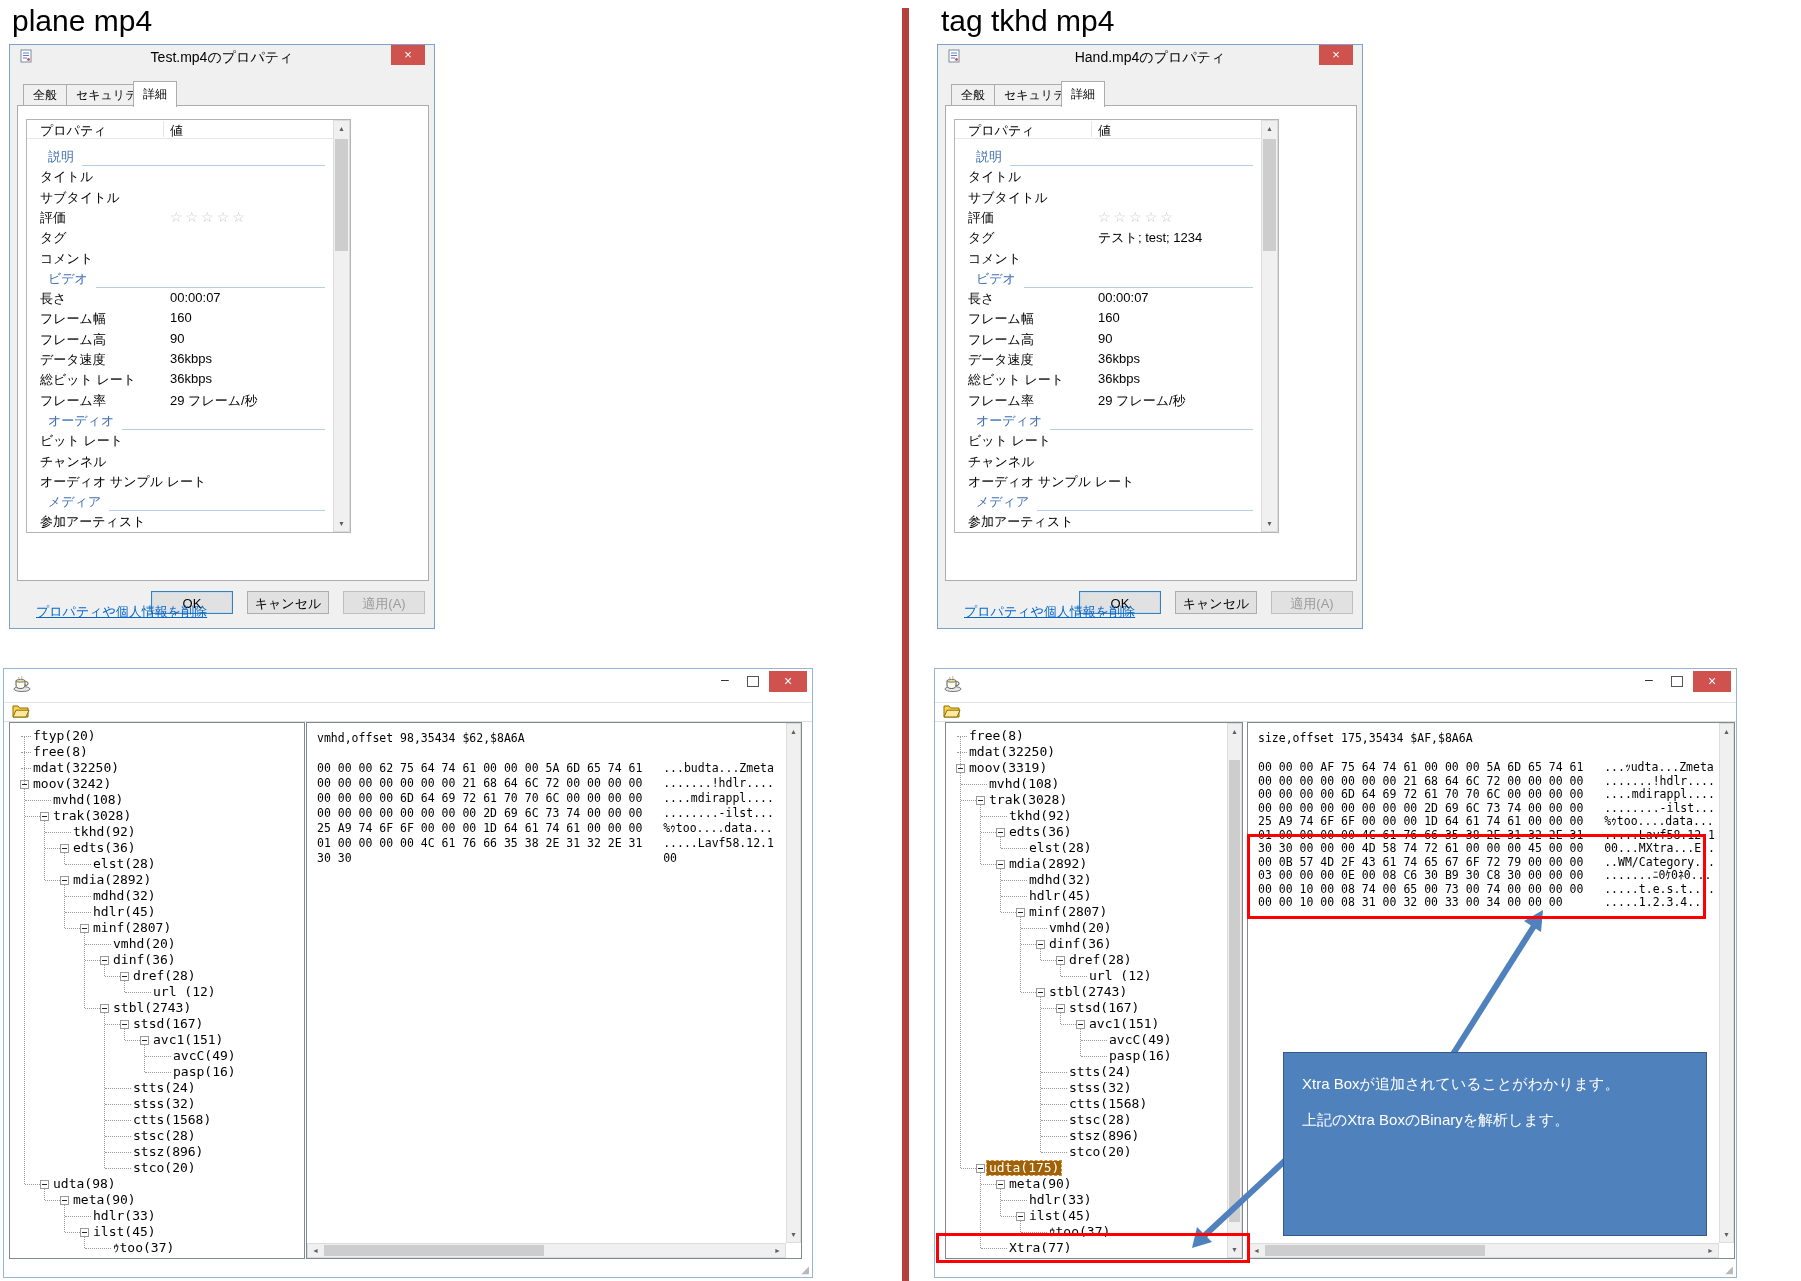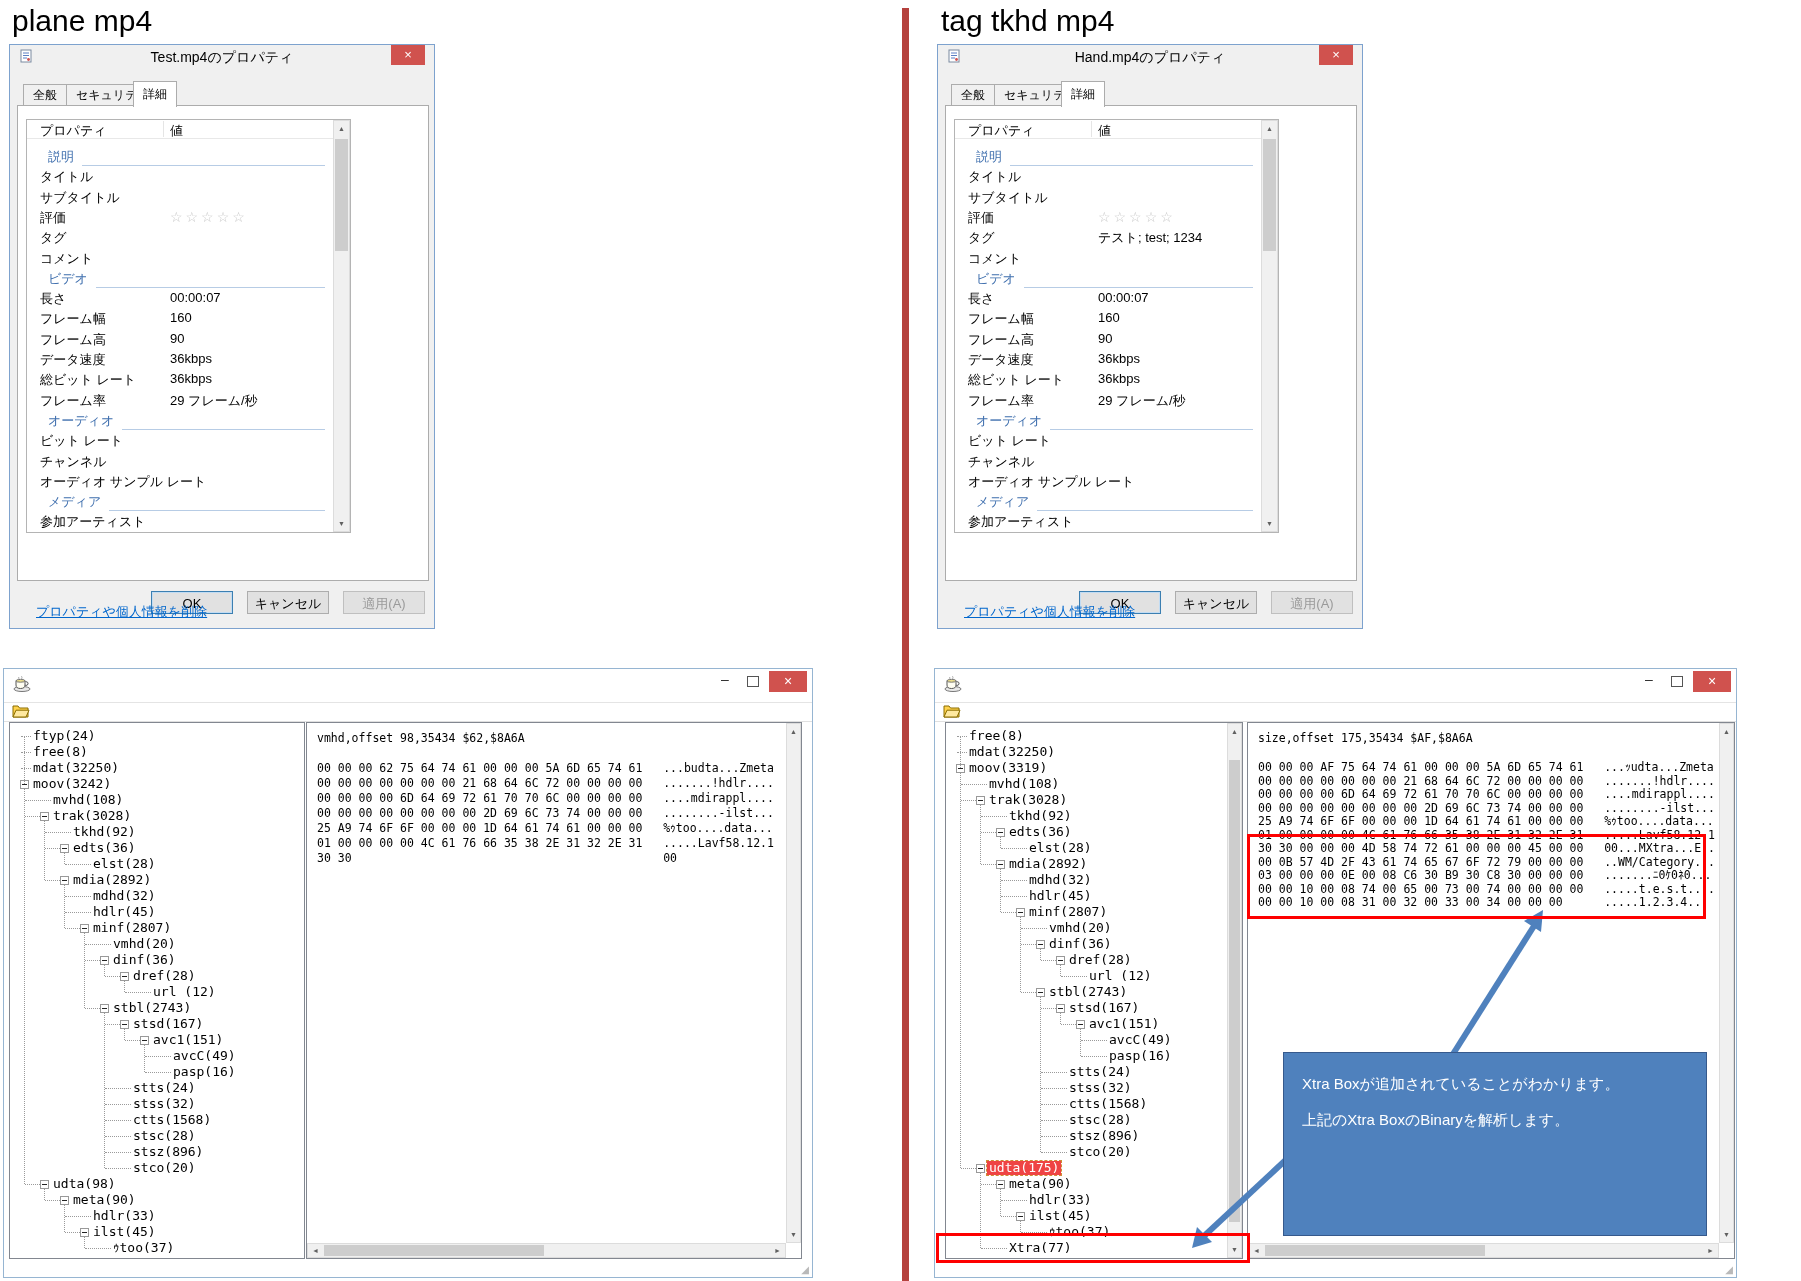--- a/index.html
+++ b/index.html
@@ -57,21 +57,21 @@
   .wbtn.max{right:48px;width:22px;}
   .wbtn.max i{display:inline-block;width:10px;height:9px;border:1px solid #555;margin-top:5px;}
   .wbtn.close{right:5px;width:38px;background:#d0524e;color:#fff;font-size:14px;line-height:20px;}
   .rdr-tools{position:absolute;left:0;top:33px;right:0;height:19px;border-bottom:1px solid #e0e0e0;}
   .rdr-tools .fold{position:absolute;left:8px;top:2px;}
   .panel{position:absolute;border:1px solid #828790;box-sizing:border-box;background:#fff;overflow:hidden;}
 
   
   .tree{position:absolute;left:0;top:0;right:0;bottom:0;font-family:"DejaVu Sans Mono","Liberation Mono",monospace;font-size:13px;}
   .tlab{position:absolute;white-space:pre;line-height:14px;padding:0 2px;}
-  .tlab.sel{background:#ef4444;color:#fff;outline:1px dashed #cf8c35;}
+  .tlab.sel{background:#a16207;color:#fff;outline:1px dashed #cf8c35;}
   .th{position:absolute;border-top:1px dotted #9a9a9a;height:0;}
   .tv{position:absolute;border-left:1px dotted #9a9a9a;width:0;}
   .tbx{position:absolute;width:9px;height:9px;border:1px solid #999;background:#fff;box-sizing:border-box;}
   .tbx i{position:absolute;left:1px;top:3px;width:5px;height:1px;background:#222;}
 
   
   .hexhead{position:absolute;left:10px;top:8px;font-family:"DejaVu Sans Mono","Liberation Mono",monospace;
        font-size:11.5px;white-space:pre;}
   .hexbody{position:absolute;left:10px;top:38px;font-family:"DejaVu Sans Mono","Liberation Mono",monospace;
        font-size:11.5px;white-space:pre;}
@@ -338,21 +338,21 @@
     <span class="fold">
       <svg width="18" height="14">
           <path d="M1 2 h5 l1.5 2 H16 v9 H1 z" fill="#ffd34d" stroke="#8a6d00"></path>
           <path d="M1 13 L4 6.2 h13 L14 13 z" fill="#ffe9a0" stroke="#8a6d00"></path>
         </svg>
     </span>
   </div>
   <div class="panel" style="left:5px;top:53px;width:296px;height:537px;">
     <div class="tree">
         <div class="th" style="left: 11px; top: 13px; width: 10px;"></div>
-        <span class="tlab" style="left: 21px; top: 6px;">ftyp(24)</span>
+        <span class="tlab" style="left: 21px; top: 6px;">ftyp(20)</span>
         <div class="th" style="left: 11px; top: 29px; width: 10px;"></div>
         <span class="tlab" style="left: 21px; top: 22px;">free(8)</span>
         <div class="th" style="left: 11px; top: 45px; width: 10px;"></div>
         <span class="tlab" style="left: 21px; top: 38px;">mdat(32250)</span>
         <div class="tbx" style="left: 10px; top: 57px;">
           <i></i>
         </div>
         <span class="tlab" style="left: 21px; top: 54px;">moov(3242)</span>
         <div class="th" style="left: 15px; top: 77px; width: 26px;"></div>
         <span class="tlab" style="left: 41px; top: 70px;">mvhd(108)</span>

